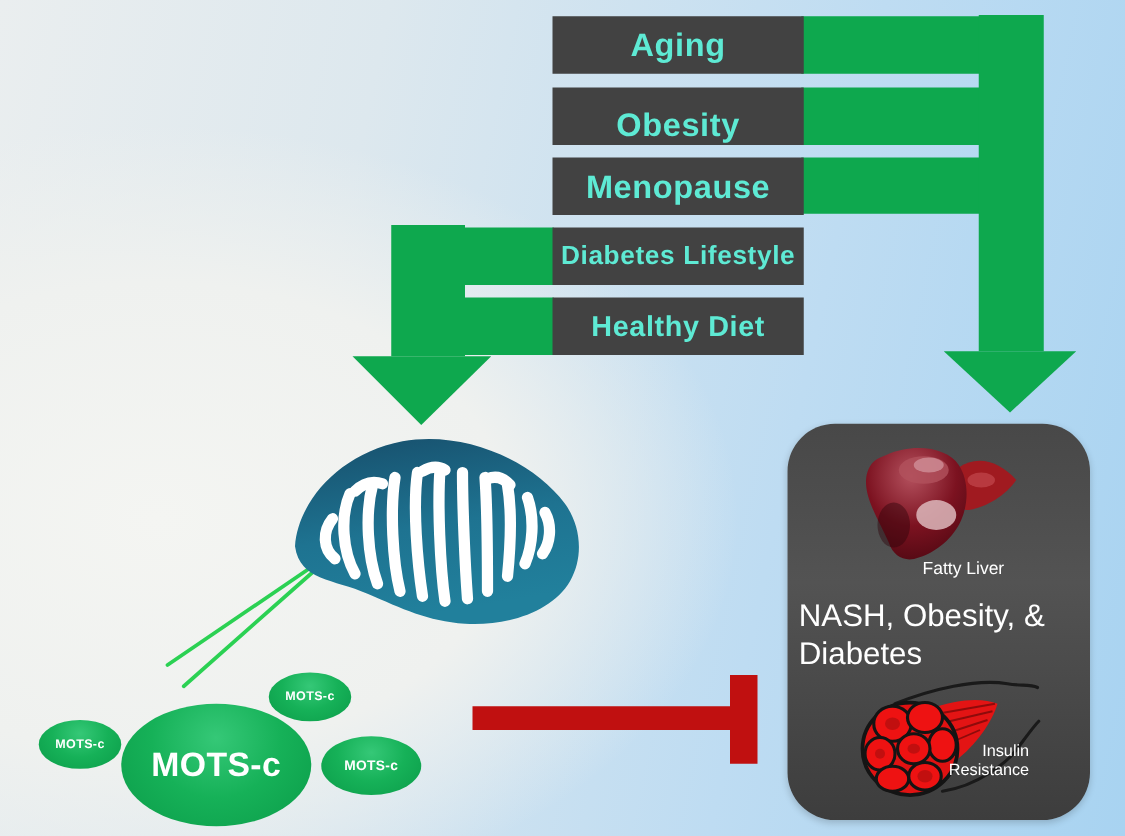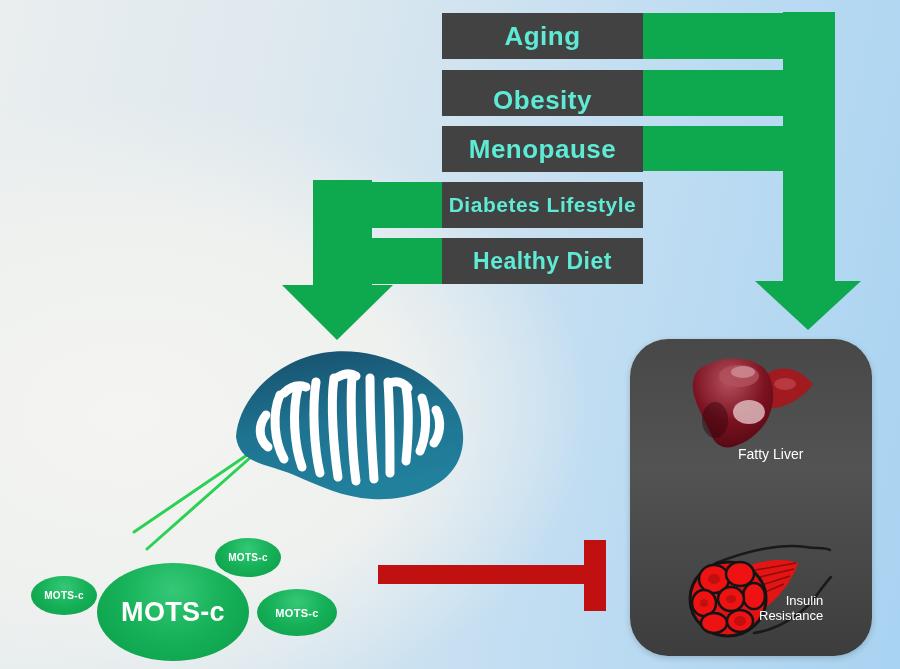--- a/index.html
+++ b/index.html
@@ -169,20 +169,24 @@
       <path fill="url(#liverGrad)" d="M 26 10 C 48 0, 75 4, 84 18 C 92 30, 92 48, 86 62
            C 80 76, 66 88, 52 92 C 42 96, 32 92, 28 80
            C 20 62, 8 44, 10 28 C 12 16, 18 13, 26 10 Z"></path>
       <ellipse cx="56" cy="22" rx="20" ry="11" fill="#b2515c" opacity="0.8"></ellipse>
       <ellipse cx="60" cy="18" rx="12" ry="6" fill="#cf8f97" opacity="0.8"></ellipse>
       <ellipse cx="66" cy="58" rx="16" ry="12" fill="#ddb8bc" opacity="0.85"></ellipse>
       <ellipse cx="32" cy="66" rx="13" ry="18" fill="#2f040b" opacity="0.45"></ellipse>
     </svg>
     <div id="fatty-liver">Fatty Liver</div>
 
+    <div id="panel-title">
+      <div>NASH, Obesity, &amp;</div>
+      <div>Diabetes</div>
+    </div>
 
     <svg id="muscle-svg" viewBox="0 0 150 98">
 
       <path fill="none" stroke="#1a1a1a" stroke-width="2.5" stroke-linecap="round" d="M 30 22 C 60 10, 95 2, 120 6 C 130 8, 138 6, 144 9"></path>
       <path fill="none" stroke="#1a1a1a" stroke-width="2.5" stroke-linecap="round" d="M 68 92 C 95 88, 120 70, 130 55 C 136 47, 141 40, 145 36"></path>
 
       <path fill="#e31414" d="M 58 26 C 80 18, 100 17, 112 22 C 108 36, 95 55, 78 68 C 68 74, 56 70, 56 55 Z"></path>
       <g stroke="#8e0b0b" stroke-width="1.5">
         <path d="M 64 30 L 110 22"></path>
         <path d="M 65 38 L 108 28"></path>

